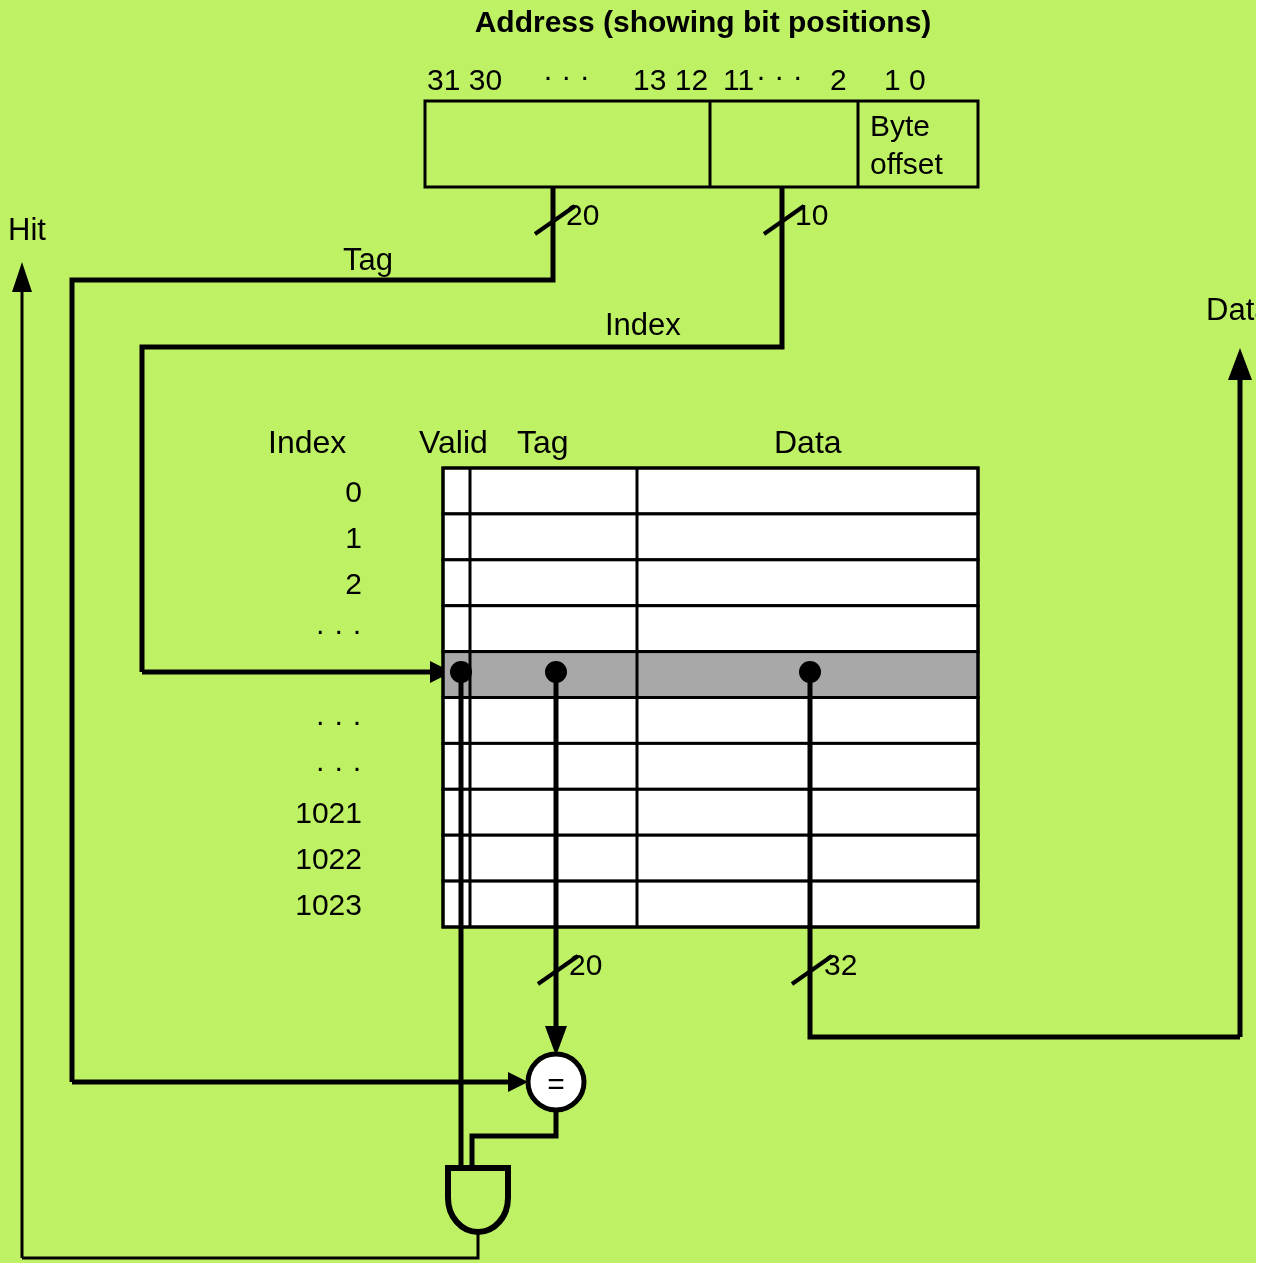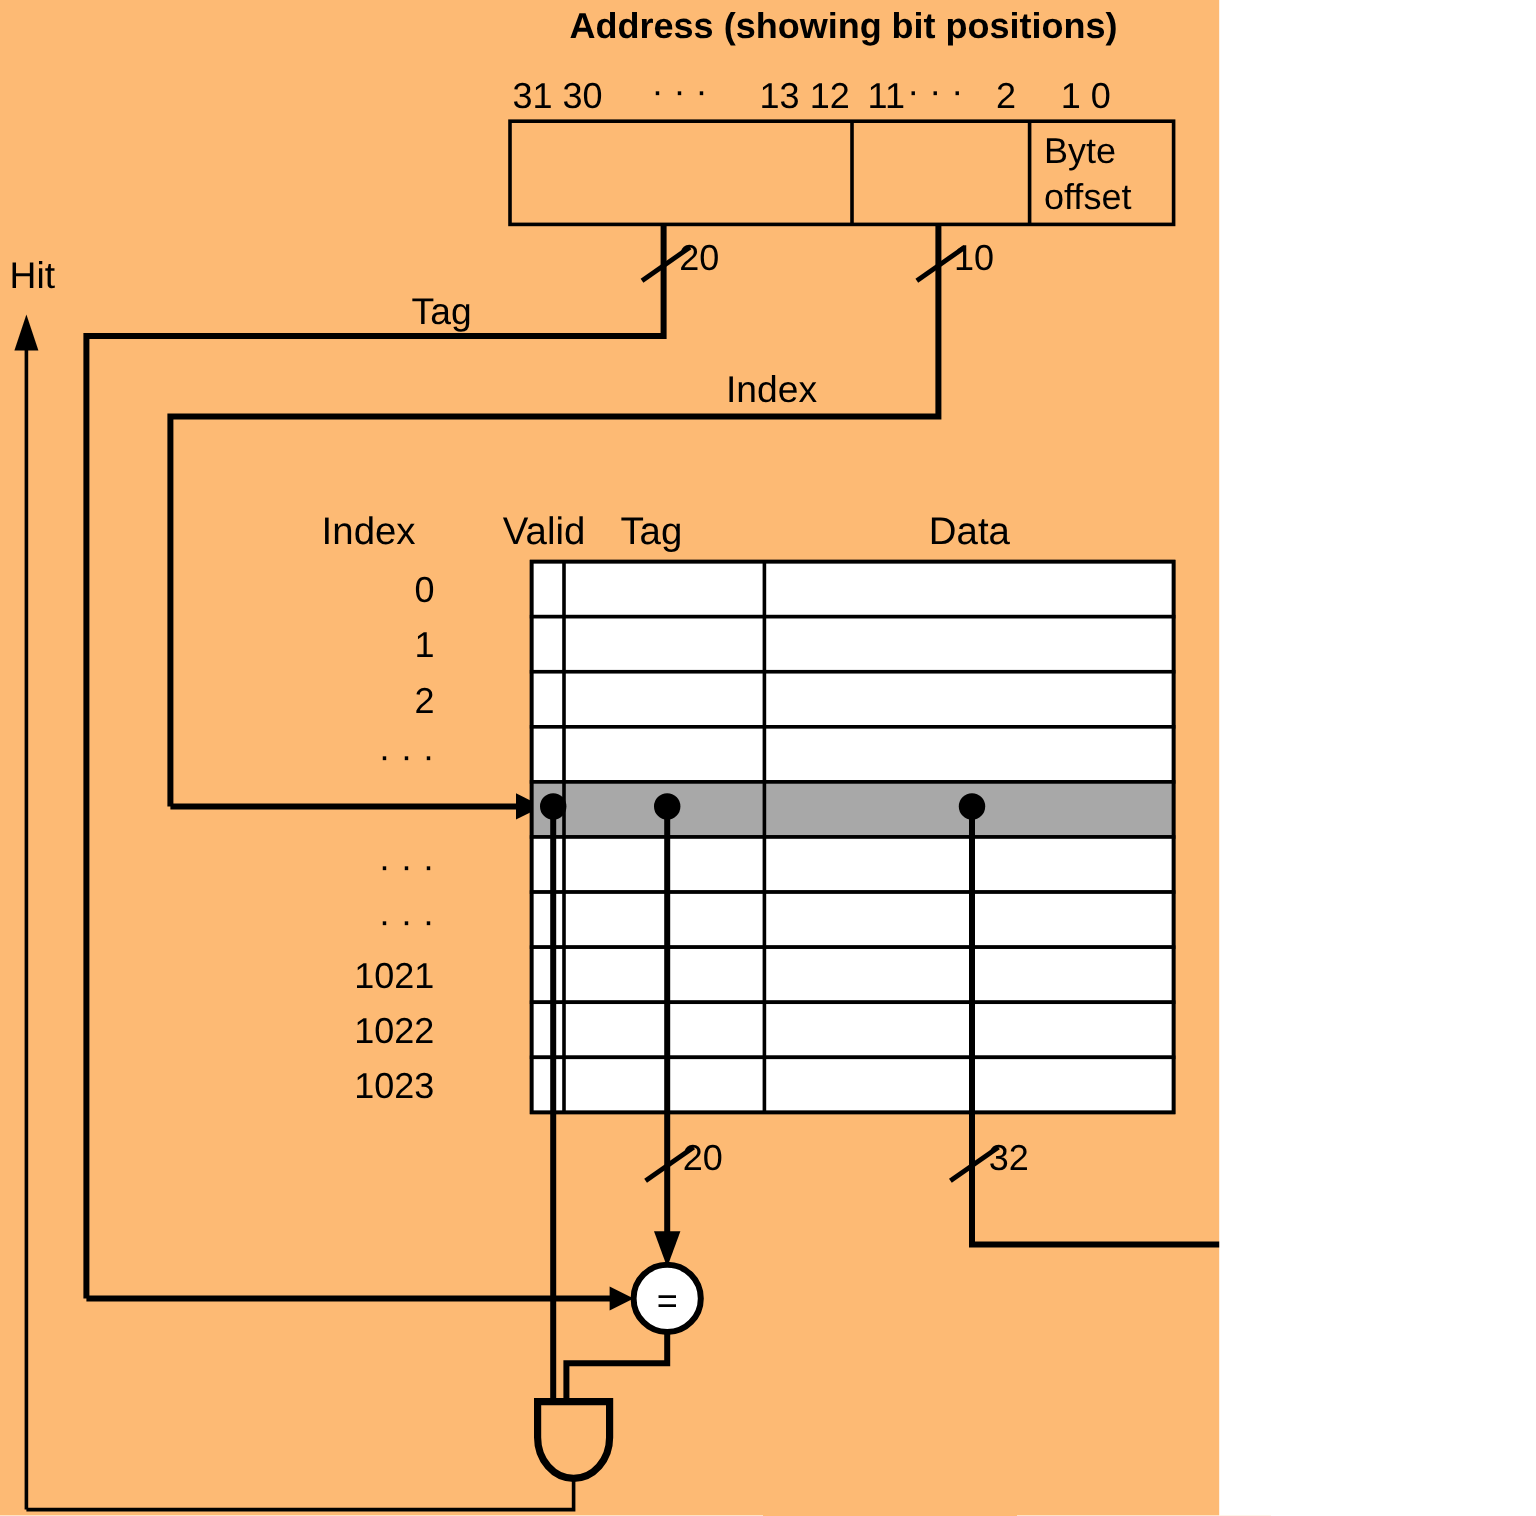--- a/index.html
+++ b/index.html
@@ -3,23 +3,23 @@
 <meta charset="utf-8">
 <title>Direct-Mapped Cache Diagram</title>
 <style>
   html, body {
     margin: 0;
     padding: 0;
     background: #ffffff;
   }
   #root {
     position: relative;
-    width: 1016px;
+    width: 1256px;
     height: 1263px;
-    background: #fdba74;
+    background: #bef264;
     font-family: "Liberation Sans", sans-serif;
     overflow: hidden;
   }
   svg.diagram {
     position: absolute;
     left: 0;
     top: 0;
     width: 1280px;
     height: 1263px;
   }

